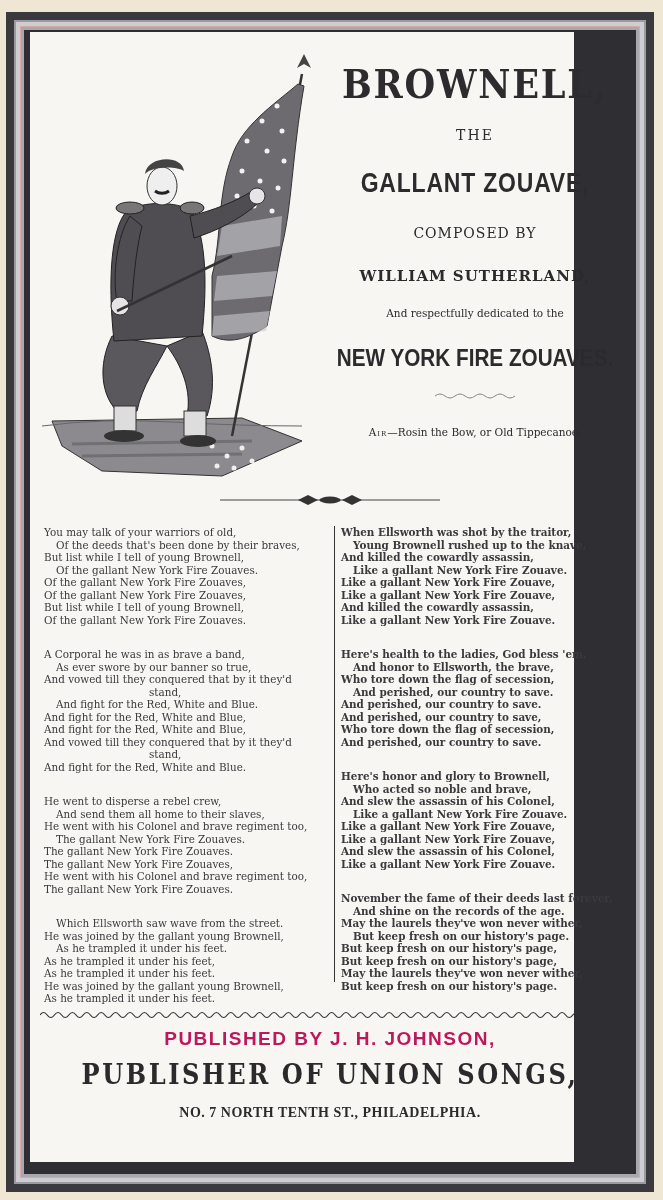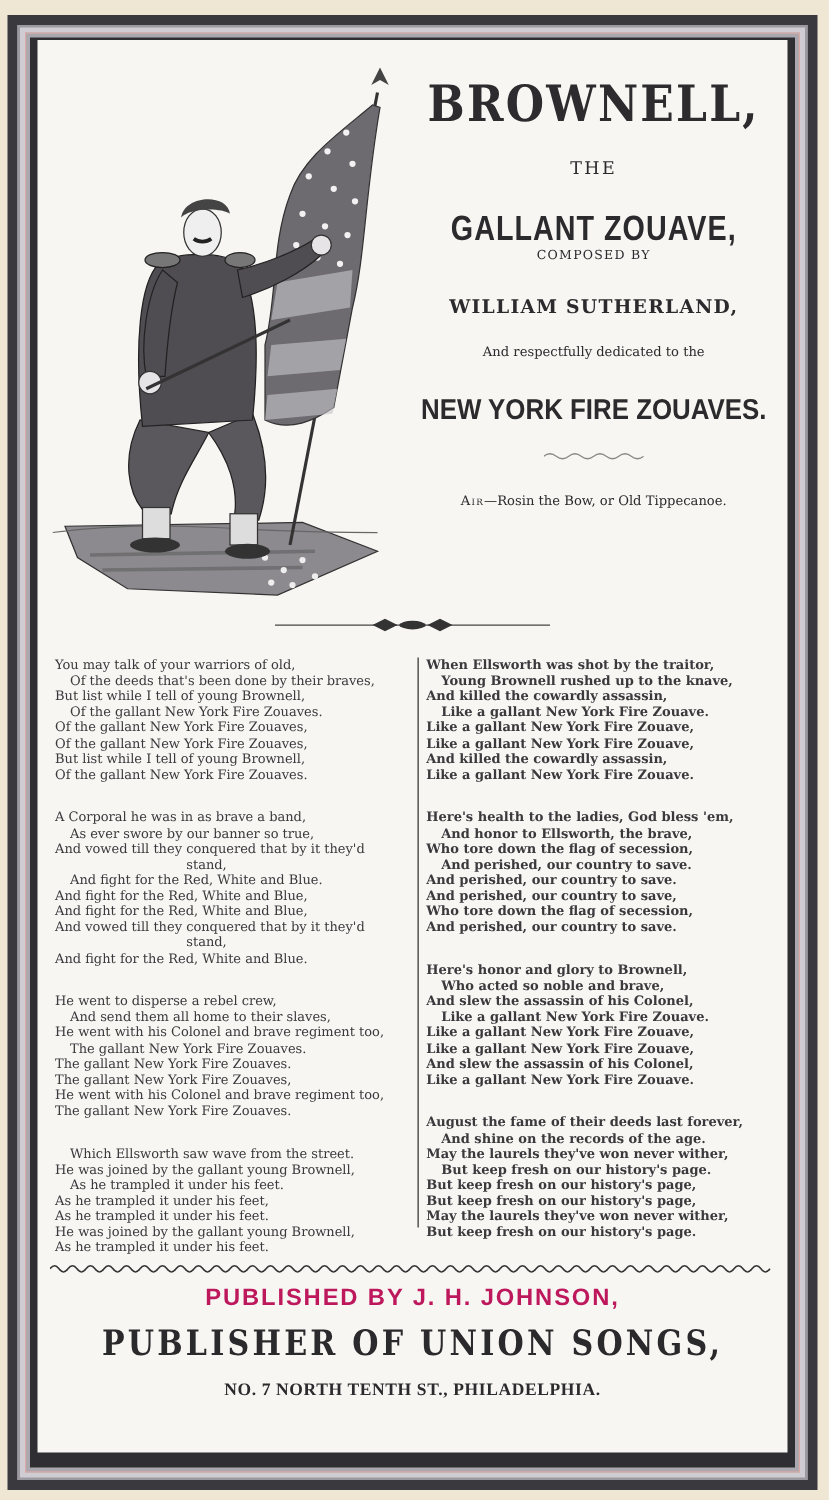--- a/index.html
+++ b/index.html
@@ -22,40 +22,40 @@
   .frame-l2 {
     position: absolute; left: 4px; top: 4px; right: 4px; bottom: 4px;
     background: #a9a8ae;
     border: 1px solid #d9a9a6;
   }
   .frame-l3 {
     position: absolute; left: 3px; top: 3px; right: 3px; bottom: 3px;
     background: #2e2e33;
   }
   .sheet {
-    position: absolute; left: 30px; top: 32px; width: 600px; height: 1130px;
+    position: absolute; left: 30px; top: 32px; width: 544px; height: 1130px;
     background: #f7f6f3;
   }
   .illustration {
     position: absolute; left: 12px; top: 14px; width: 278px; height: 440px;
   }
   .title-block {
     position: absolute; left: 290px; top: 18px; width: 310px; text-align: center;
   }
   .t-main {
     font-family: "DejaVu Serif", serif; font-weight: bold;
     font-size: 40px; letter-spacing: 2px; color: #2d2b2d; margin-top: 10px;
     transform: scaleX(0.88);
   }
   .t-the { font-size: 14px; letter-spacing: 2px; margin-top: 20px; }
   .t-sub {
     font-family: "Liberation Sans", sans-serif; font-weight: bold;
     font-size: 28px; letter-spacing: 1px; margin-top: 24px; transform: scaleX(0.82);
   }
-  .t-composed { font-size: 10px; letter-spacing: 1px; }
+  .t-composed { font-size: 14px; letter-spacing: 1px; margin-top: 26px; }
   .t-author { font-size: 15px; font-weight: bold; letter-spacing: 1px; margin-top: 26px; }
   .t-dedic { font-size: 10.5px; margin-top: 22px; }
   .t-regiment {
     font-family: "Liberation Sans", sans-serif; font-weight: bold;
     font-size: 23px; margin-top: 26px; transform: scaleX(0.9);
   }
   .squiggle { margin: 20px auto 0; width: 80px; height: 8px; }
   .t-air { font-size: 10.5px; margin-top: 22px; }
   .t-air .smallcaps { font-variant: small-caps; letter-spacing: 1px; }
   .divider { position: absolute; left: 190px; top: 462px; width: 220px; height: 12px; }
@@ -255,21 +255,21 @@
         <div class="line">Here's honor and glory to Brownell,</div>
         <div class="line ind">Who acted so noble and brave,</div>
         <div class="line">And slew the assassin of his Colonel,</div>
         <div class="line ind">Like a gallant New York Fire Zouave.</div>
         <div class="line">Like a gallant New York Fire Zouave,</div>
         <div class="line">Like a gallant New York Fire Zouave,</div>
         <div class="line">And slew the assassin of his Colonel,</div>
         <div class="line">Like a gallant New York Fire Zouave.</div>
       </div>
       <div class="stanza" style="margin-top:12px">
-        <div class="line">August the fame of their deeds last forever,</div>
+        <div class="line">November the fame of their deeds last forever,</div>
         <div class="line ind">And shine on the records of the age.</div>
         <div class="line">May the laurels they've won never wither,</div>
         <div class="line ind">But keep fresh on our history's page.</div>
         <div class="line">But keep fresh on our history's page,</div>
         <div class="line">But keep fresh on our history's page,</div>
         <div class="line">May the laurels they've won never wither,</div>
         <div class="line">But keep fresh on our history's page.</div>
       </div>
     </div>
   </div>

